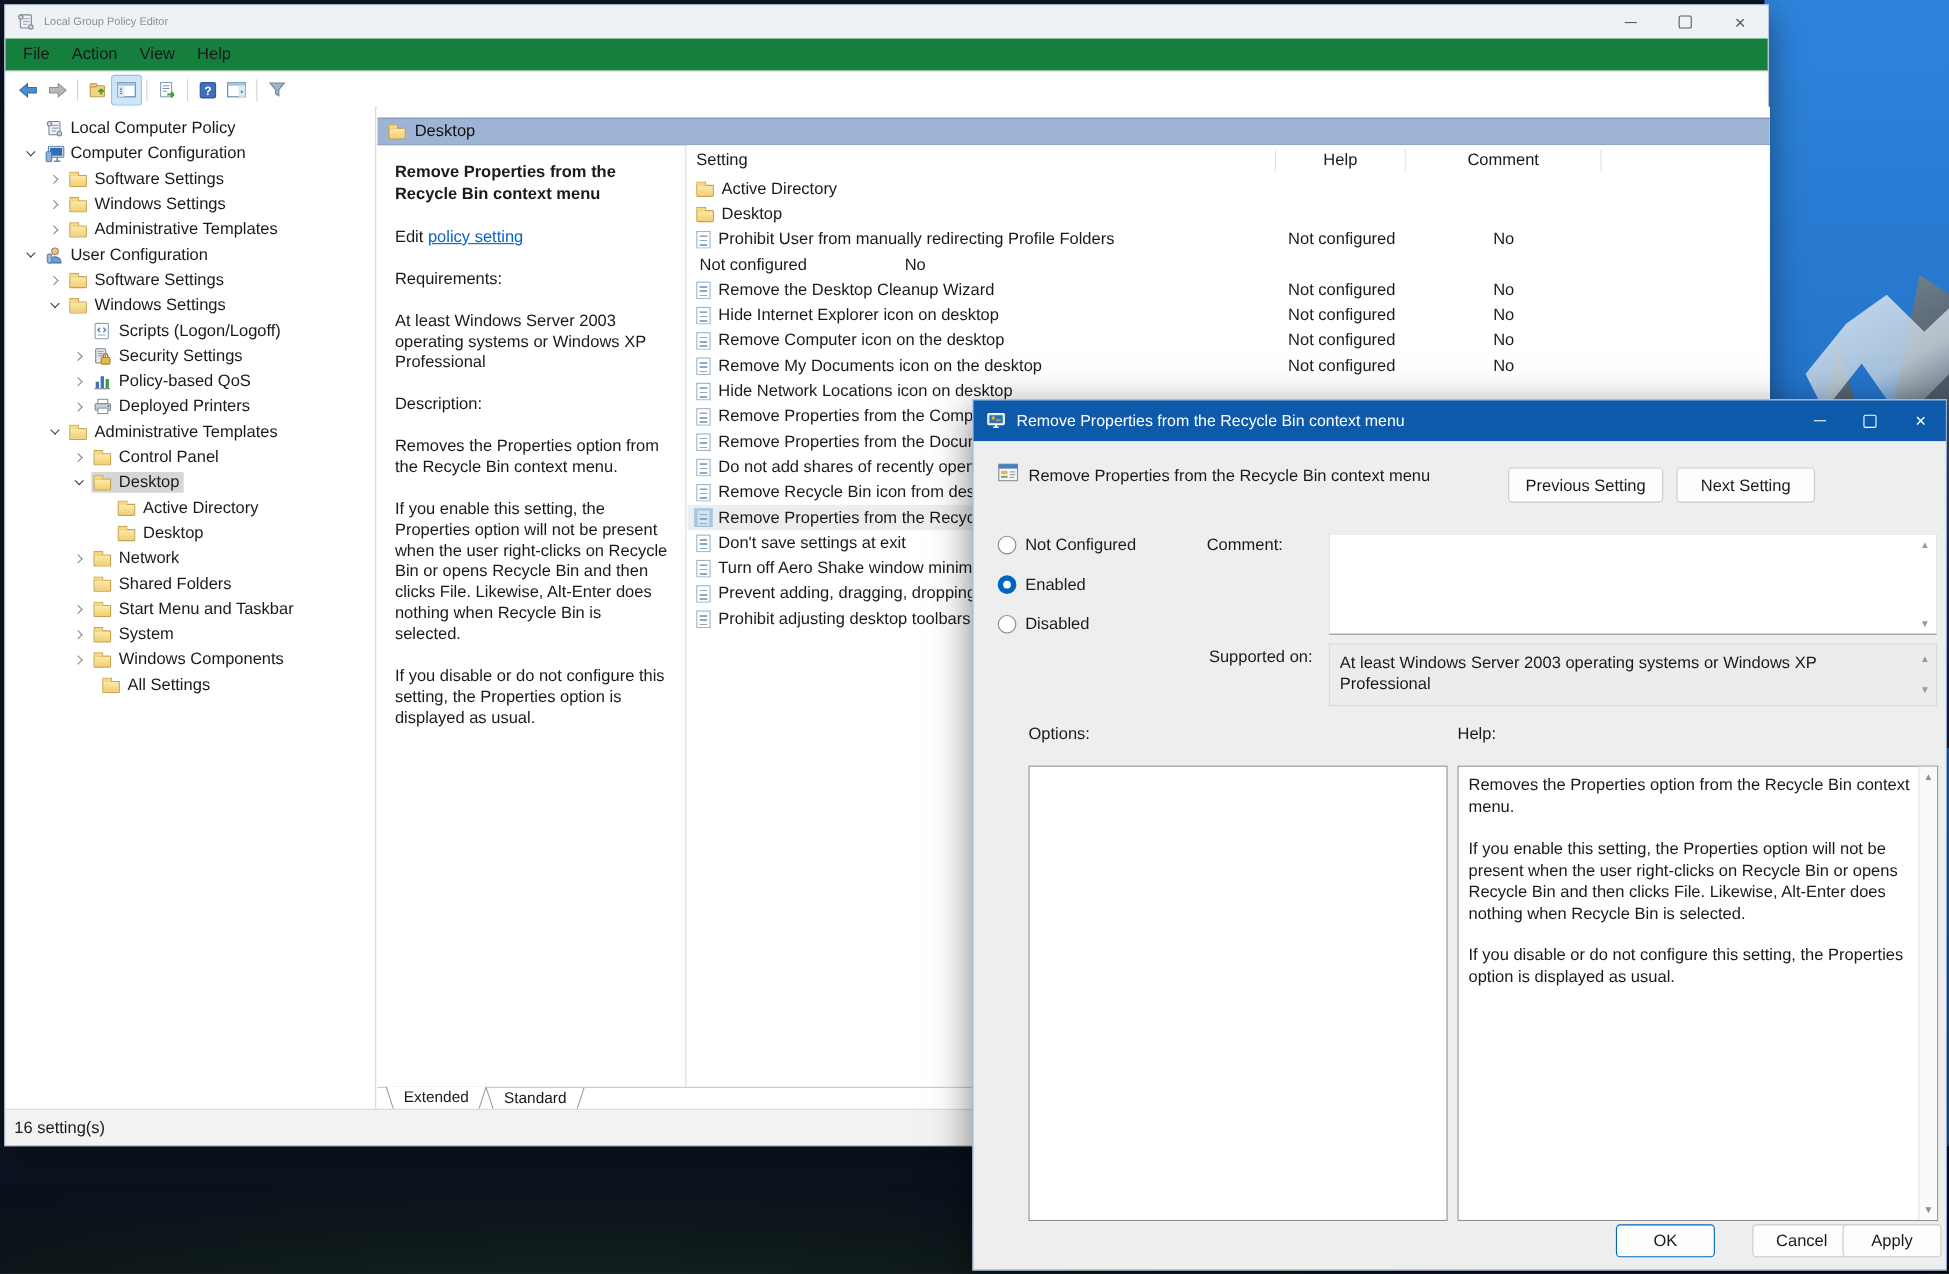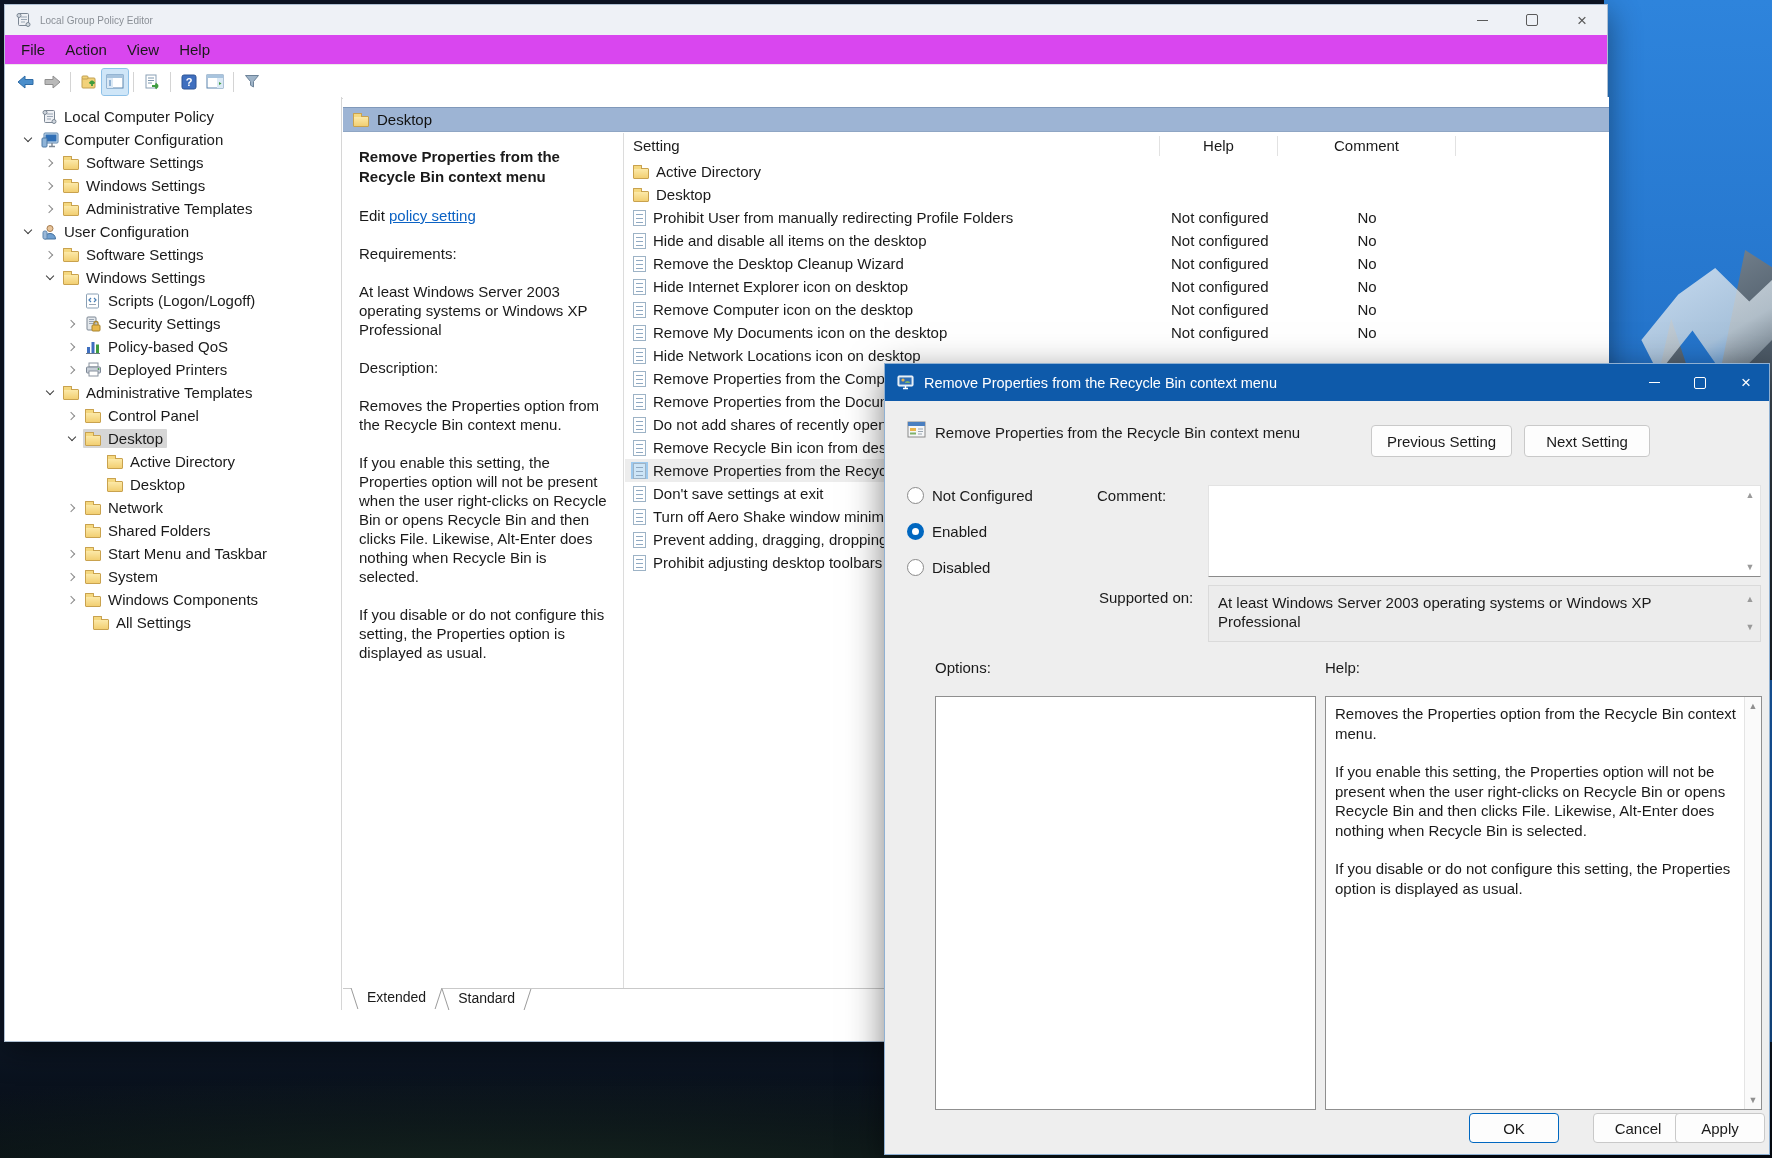--- a/index.html
+++ b/index.html
@@ -25,21 +25,21 @@
   .window{position:absolute;left:4px;top:4px;width:1604px;height:1038px;background:#fff;
     border:1px solid #aebfd2;box-shadow:0 8px 30px rgba(0,0,0,.45);box-sizing:border-box;}
   .titlebar{height:30px;background:#eef1f6;display:flex;align-items:center;color:#6b6f75;}
   .titlebar .appicon{margin:0 8px 0 10px;display:flex;}
   .titlebar .title{font-size:10px;color:#8a8f96;}
   .caption-btns{margin-left:auto;display:flex;height:100%;color:#5a5a5a;}
   .winbtn{width:50px;height:100%;display:flex;align-items:center;justify-content:center;}
   .g-min{width:11px;height:1px;background:currentColor;display:block;}
   .g-max{width:10px;height:10px;border:1px solid currentColor;border-radius:2px;display:block;}
   .g-close{font-size:17px;line-height:1;}
-  .menubar{height:29px;display:flex;align-items:center;background:#d946ef;border-bottom:1px solid #eceae8;padding-left:6px;}
+  .menubar{height:29px;display:flex;align-items:center;background:#15803d;border-bottom:1px solid #eceae8;padding-left:6px;}
   .menuitem{padding:0 10px;font-size:15px;color:#1a1a1a;}
   .toolbar{height:33px;display:flex;align-items:center;background:#fff;border-bottom:1px solid #d8d8d8;padding-left:8px;}
   .tbtn{width:26px;height:26px;display:flex;align-items:center;justify-content:center;border-radius:2px;}
   .tbtn.active{background:#cfe6f8;outline:1px solid #8ec1e8;}
   .tsep{width:1px;height:20px;background:#d4d4d4;margin:0 5px;}
 
   
   .treepane{position:absolute;left:0;top:92px;width:337px;height:913px;background:#fff;
     border-right:1px solid #d6d6d6;box-sizing:border-box;padding-top:8px;overflow:hidden;}
   .trow{height:23px;display:flex;align-items:center;font-size:15px;color:#1a1a1a;white-space:nowrap;}
@@ -528,24 +528,20 @@
           </div>
           <div class="lrow">
             <div class="lc lname">
               <span class="seticon"></span>
               <span class="lt">Prohibit User from manually redirecting Profile Folders</span>
             </div>
             <div class="lc lstate">Not configured</div>
             <div class="lc lcomment">No</div>
           </div>
           <div class="lrow">
-            <div class="lc lname">
-              <span class="seticon"></span>
-              <span class="lt">Hide and disable all items on the desktop</span>
-            </div>
             <div class="lc lstate">Not configured</div>
             <div class="lc lcomment">No</div>
           </div>
           <div class="lrow">
             <div class="lc lname">
               <span class="seticon"></span>
               <span class="lt">Remove the Desktop Cleanup Wizard</span>
             </div>
             <div class="lc lstate">Not configured</div>
             <div class="lc lcomment">No</div>
@@ -656,20 +652,23 @@
           </div>
         </div>
     </div>
 
     <div class="tabstrip">
       <span class="tab activetab">Extended</span>
       <span class="tab">Standard</span>
     </div>
   </div>
 
+  <div class="statusbar">
+    <span>16 setting(s)</span>
+  </div>
 </div>
 
 <div class="dialog">
   <div class="dlgtitle">
     <span class="dicon">
       <svg width="17" height="15" viewBox="0 0 17 15">
           <rect x="1" y="1" width="15" height="10" rx="1" fill="#cfe0ef" stroke="#fff"></rect>
           <rect x="2.5" y="2.5" width="12" height="7" fill="#2f6eb5"></rect>
           <path d="M6 13.5h5M8.5 11v2.5" stroke="#fff" stroke-width="1.4"></path>
           <circle cx="6" cy="5" r="1.6" fill="#e8b44c"></circle>

